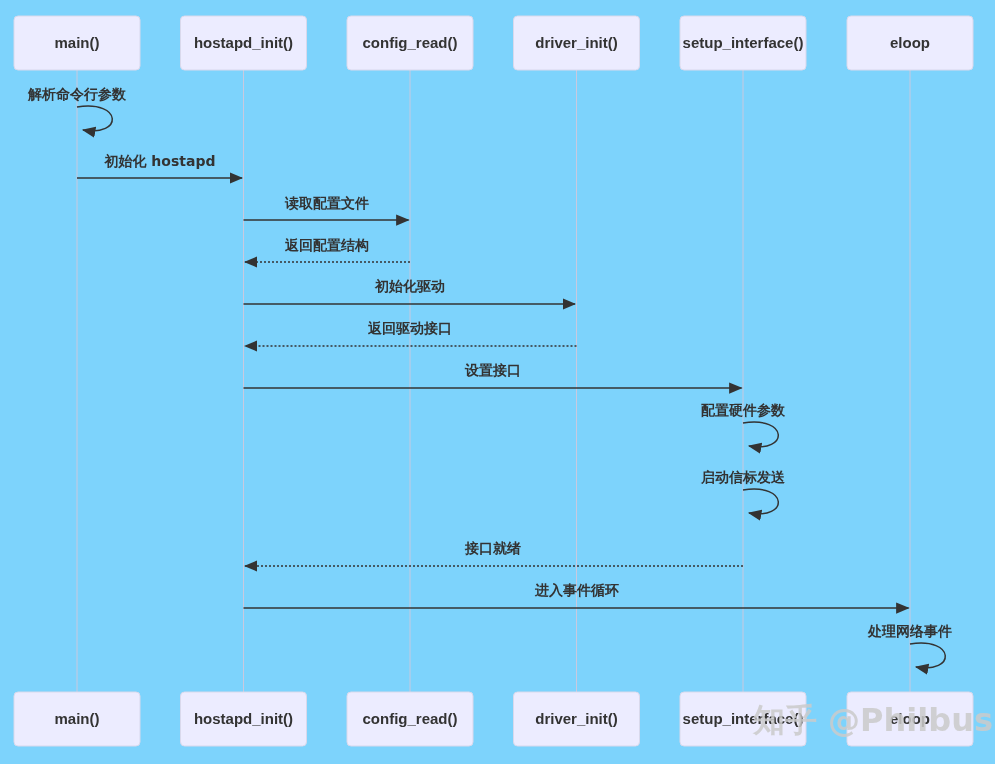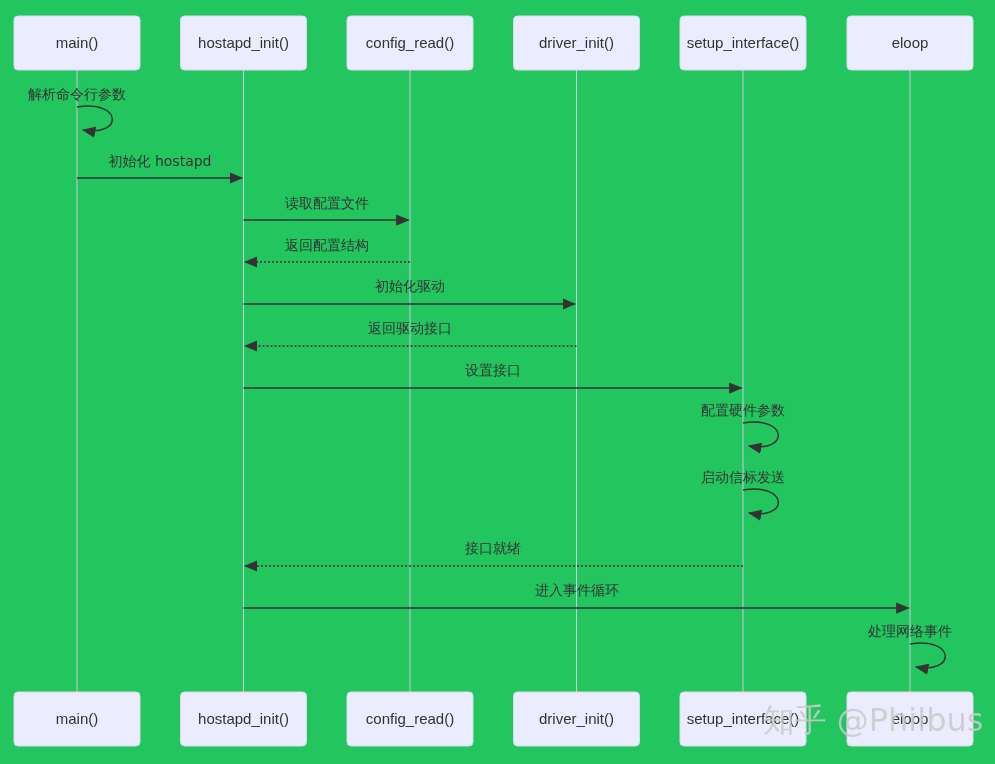--- a/index.html
+++ b/index.html
@@ -4,22 +4,23 @@
 <style>
   html, body {
     margin: 0;
     padding: 0;
     background: #ffffff;
   }
   .stage {
     position: relative;
     width: 995px;
     height: 764px;
-    background: #22c55e;
+    background: #7dd3fc;
     overflow: hidden;
+    font-weight: bold;
   }
   svg { display: block; }
   .actor-box {
     fill: #ECECFF;
     stroke: #d9d9ec;
     stroke-width: 1;
   }
   .actor-label {
     font-family: "Liberation Sans", "DejaVu Sans", sans-serif;
     font-size: 15px;

